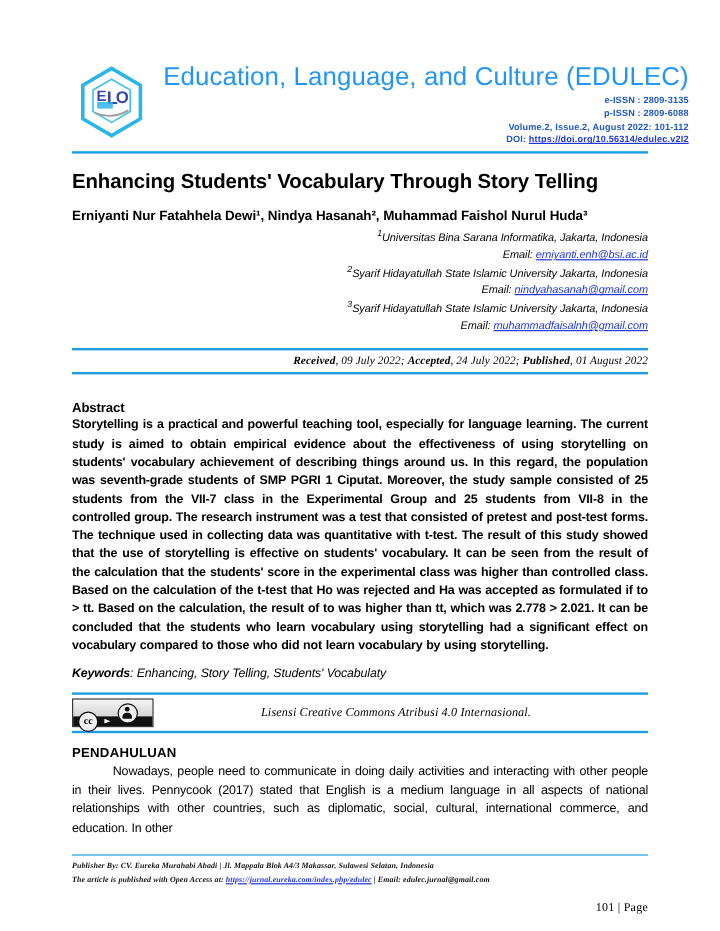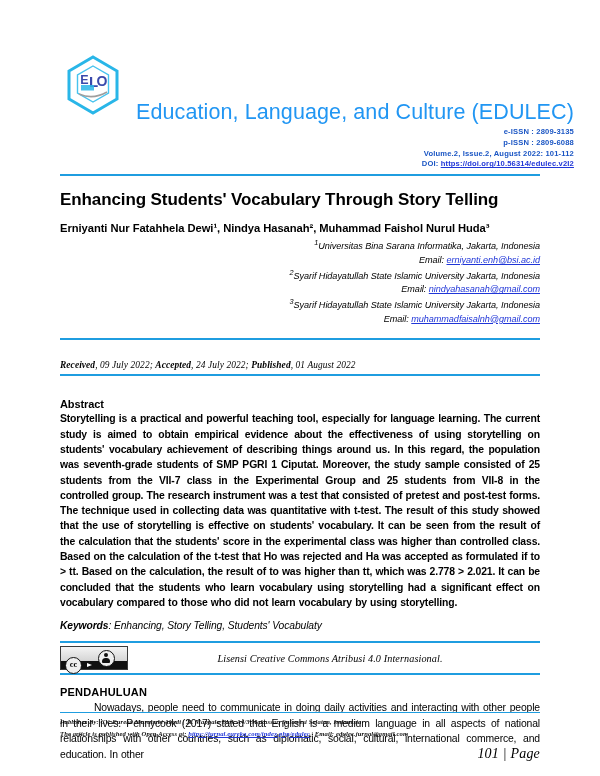--- a/index.html
+++ b/index.html
@@ -35,21 +35,20 @@
     display: flex;
     align-items: flex-start;
     justify-content: center;
     padding-top: 2px;
   }
   .logo-svg { display: block; }
   .masthead-right {
     flex: 1 1 auto;
     text-align: right;
     padding-left: 6px;
-    margin-top: 48px;
   }
   .journal-title {
     font-family: "Liberation Sans", sans-serif;
     font-size: 21.5px;
     line-height: 1.12;
     color: #2196f3;
     font-weight: 400;
     letter-spacing: 0.1px;
     text-align: center;
     padding-left: 4px;
@@ -102,22 +101,22 @@
     text-decoration: underline;
     font-style: italic;
   }
   .affil.indent { padding-left: 4px; }
 
   
   .dates-wrap {
     margin-top: 12px;
     border-top: 2.2px solid #1f9de0;
     border-bottom: 2.2px solid #1f9de0;
-    padding: 20px 0 4px 0;
-    text-align: left;
+    padding: 4px 0 4px 0;
+    text-align: right;
   }
   .dates {
     font-family: "Liberation Serif", serif;
     font-size: 9.4px;
     font-style: italic;
     letter-spacing: 0.1px;
   }
   .dates b { font-weight: bold; }
 
   
@@ -266,23 +265,22 @@
   .footer-line .flink {
     color: #2036d8;
     text-decoration: underline;
     font-style: italic;
   }
   .page-num {
     position: absolute;
     right: 60px;
     bottom: 14px;
     font-family: "Liberation Serif", serif;
-    font-size: 14px;
+    font-size: 10px;
     letter-spacing: 0.2px;
-    font-style: italic;
   }
 </style>
 </head>
 <body>
 
 <div class="page">
 
   <div class="masthead">
 
     <div class="logo-wrap">

